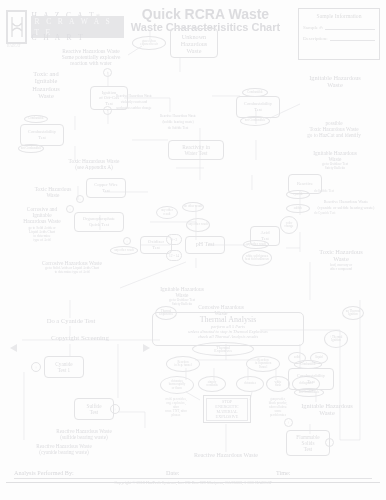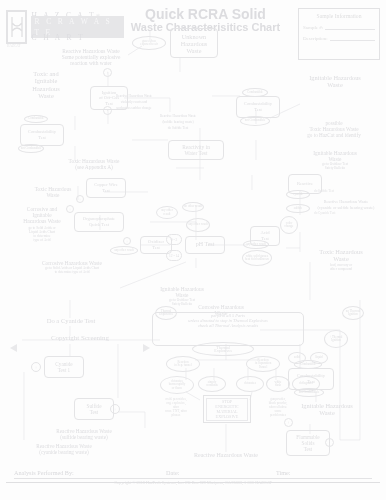--- a/index.html
+++ b/index.html
@@ -164,21 +164,21 @@
         </div>
         <div class="logo-row">
           <span class="logo-txt">C H A R T</span>
         </div>
       </div>
     </div>
     <div style="font-size:3.4px;color:#e6e6e8;margin-left:1px;">HAZCAT</div>
   </div>
 
   <div id="title" class="abs">
-    <div class="l1">Quick RCRA Solid</div>
+    <div class="l1">Quick RCRA Waste</div>
     <div class="l2">Waste Characterisitics Chart</div>
   </div>
 
   <div id="sample-box" class="abs">
     <div class="hd">Sample Information</div>
     <div class="field">
       <span class="lab">Sample #:</span>
       <span class="ln"></span>
     </div>
     <div class="field">
@@ -438,20 +438,21 @@
   <div class="abs lbl" style="left:34px;top:428px;width:100px;">
     <span style="white-space:pre-line;font-size:5.2px;line-height:6.2px;">Reactive Hazardous Waste
 (sulfide bearing waste)</span>
   </div>
   <div class="abs lbl" style="left:14px;top:443px;width:100px;">
     <span style="white-space:pre-line;font-size:5.2px;line-height:6.2px;">Reactive Hazardous Waste
 (cyanide bearing waste)</span>
   </div>
 
   <div id="thermal" class="abs">
+    <div class="t1">Thermal Analysis</div>
     <div class="t2">perform all 5 Parts</div>
     <div class="t3">unless directed to stop in Thermal Explosives</div>
     <div class="t3">check all Thermal Analysis results</div>
   </div>
   <div class="abs ell" style="left:155px;top:306px;width:22px;height:14px;">
     <span style="white-space:pre-line;">Thermal
 Explosives</span>
     </div>
   <div class="abs ell" style="left:342px;top:306px;width:22px;height:14px;">
     <span style="white-space:pre-line;">no Thermal Ignition</span>

